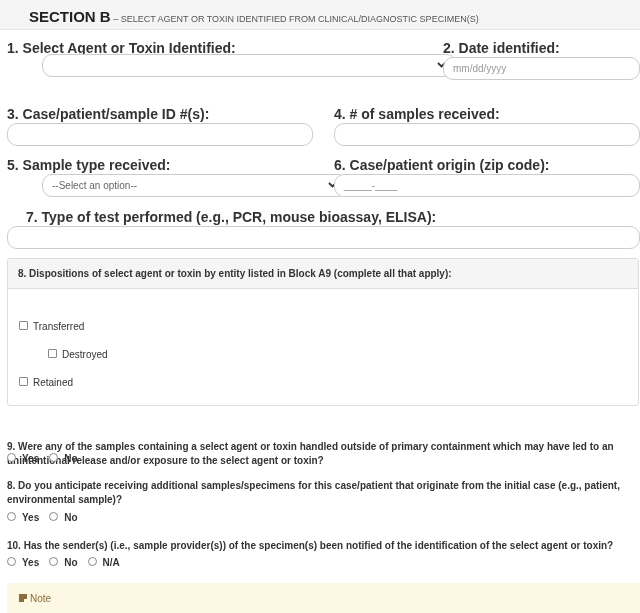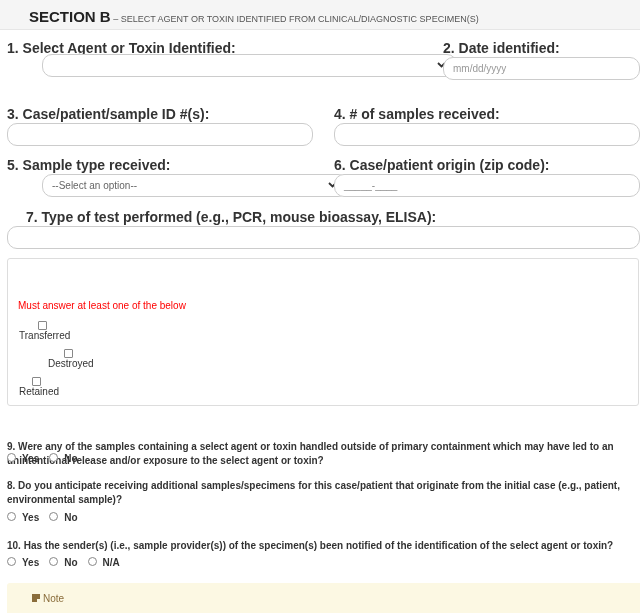--- a/index.html
+++ b/index.html
@@ -34,38 +34,38 @@
     border: 1px solid #dddddd; border-radius: 3px; background: #fff;
   }
   .panel-head {
     height: 30px; background: #f5f5f5; border-bottom: 1px solid #dddddd;
     padding: 9px 10px; font-weight: bold; font-size: 10px; color: #333;
   }
   .warn {
     position: absolute; left: 10px; top: 41px; color: #ff0000; font-size: 10px;
   }
   .chk-row {
-    position: absolute; left: 11px; display: flex; align-items: center; font-size: 10px; color: #333; flex-direction: column;
+    position: absolute; left: 11px; display: flex; font-size: 10px; color: #333;
   }
   .chk {
     width: 9px; height: 9px; border: 1px solid #888; background: #fff; margin-right: 5px; border-radius: 1px;
   }
   .q {
     position: absolute; left: 7px; width: 625px; font-weight: bold; font-size: 10px; color: #333; line-height: 14px;
   }
   .radio-row {
     position: absolute; left: 7px; display: flex; align-items: center; font-weight: bold; font-size: 10px; color: #333;
   }
   .radio-opt { display: flex; align-items: flex-start; margin-right: 10px; }
   .radio {
     width: 9px; height: 9px; border: 1px solid #888; border-radius: 50%; background: #fff; margin-right: 6px;
   }
   .note {
     position: absolute; left: 7px; top: 583px; width: 633px; height: 30px;
-    background: #fcf8e3; border-radius: 3px 0 0 0; padding: 9px 25px;
+    background: #fcf8e3; border-radius: 3px 0 0 0; padding: 9px 12px;
     display: flex; align-items: center; font-size: 10px; color: #8a6d3b;
   }
   .note-icon {
     width: 8px; height: 8px; background: #8a6d3b; margin-right: 3px; position: relative;
   }
   .note-icon::after {
     content: ""; position: absolute; right: 0; bottom: 0; width: 3px; height: 3px; background: #fcf8e3;
   }
 </style>
 </head>
@@ -112,21 +112,21 @@
 <div class="field" style="left:334px;top:174px;width:306px;">
   <span style="color:#888;">_____-____</span>
 </div>
 
 <div class="lbl" style="left:7px;top:209px;margin-left:19px;">7. Type of test performed (e.g., PCR, mouse bioassay, ELISA):</div>
 <div class="field" style="left:7px;top:226px;width:633px;">
   <span></span>
 </div>
 
 <div class="panel">
-  <div class="warn">Must answer at least one of the below</div>
+  <div class="panel-head">8. Dispositions of select agent or toxin by entity listed in Block A9 (complete all that apply):</div>
   <div class="chk-row" style="top:62px;">
     <span class="chk"></span>
     <span>Transferred</span>
   </div>
   <div class="chk-row" style="top:90px;padding-left:29px;">
     <span class="chk"></span>
     <span>Destroyed</span>
   </div>
   <div class="chk-row" style="top:118px;">
     <span class="chk"></span>

